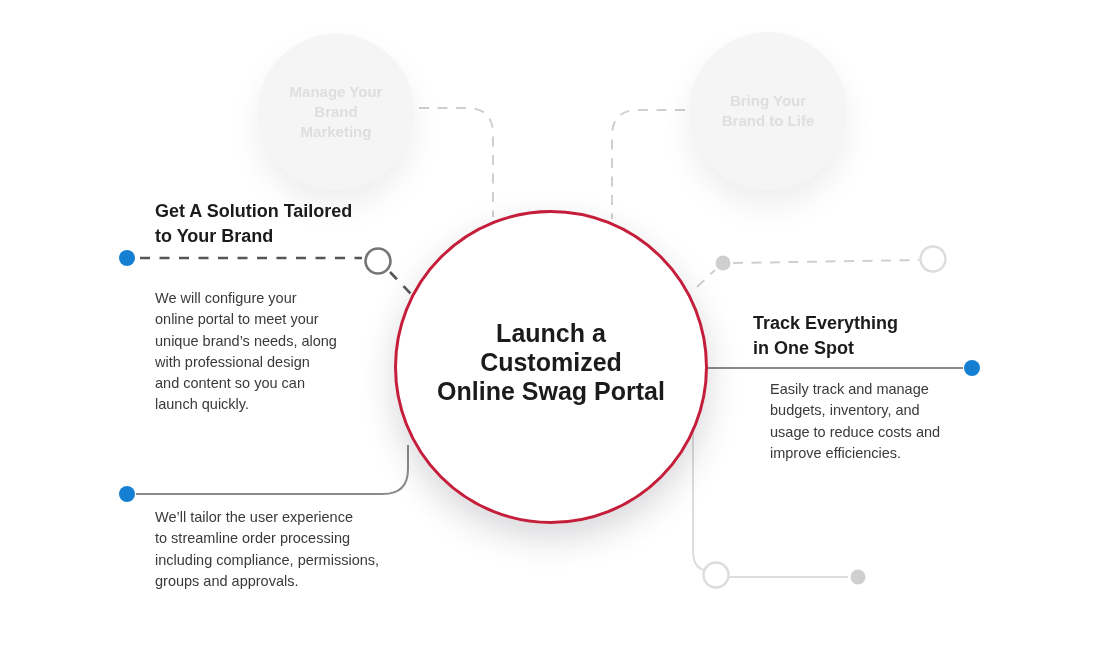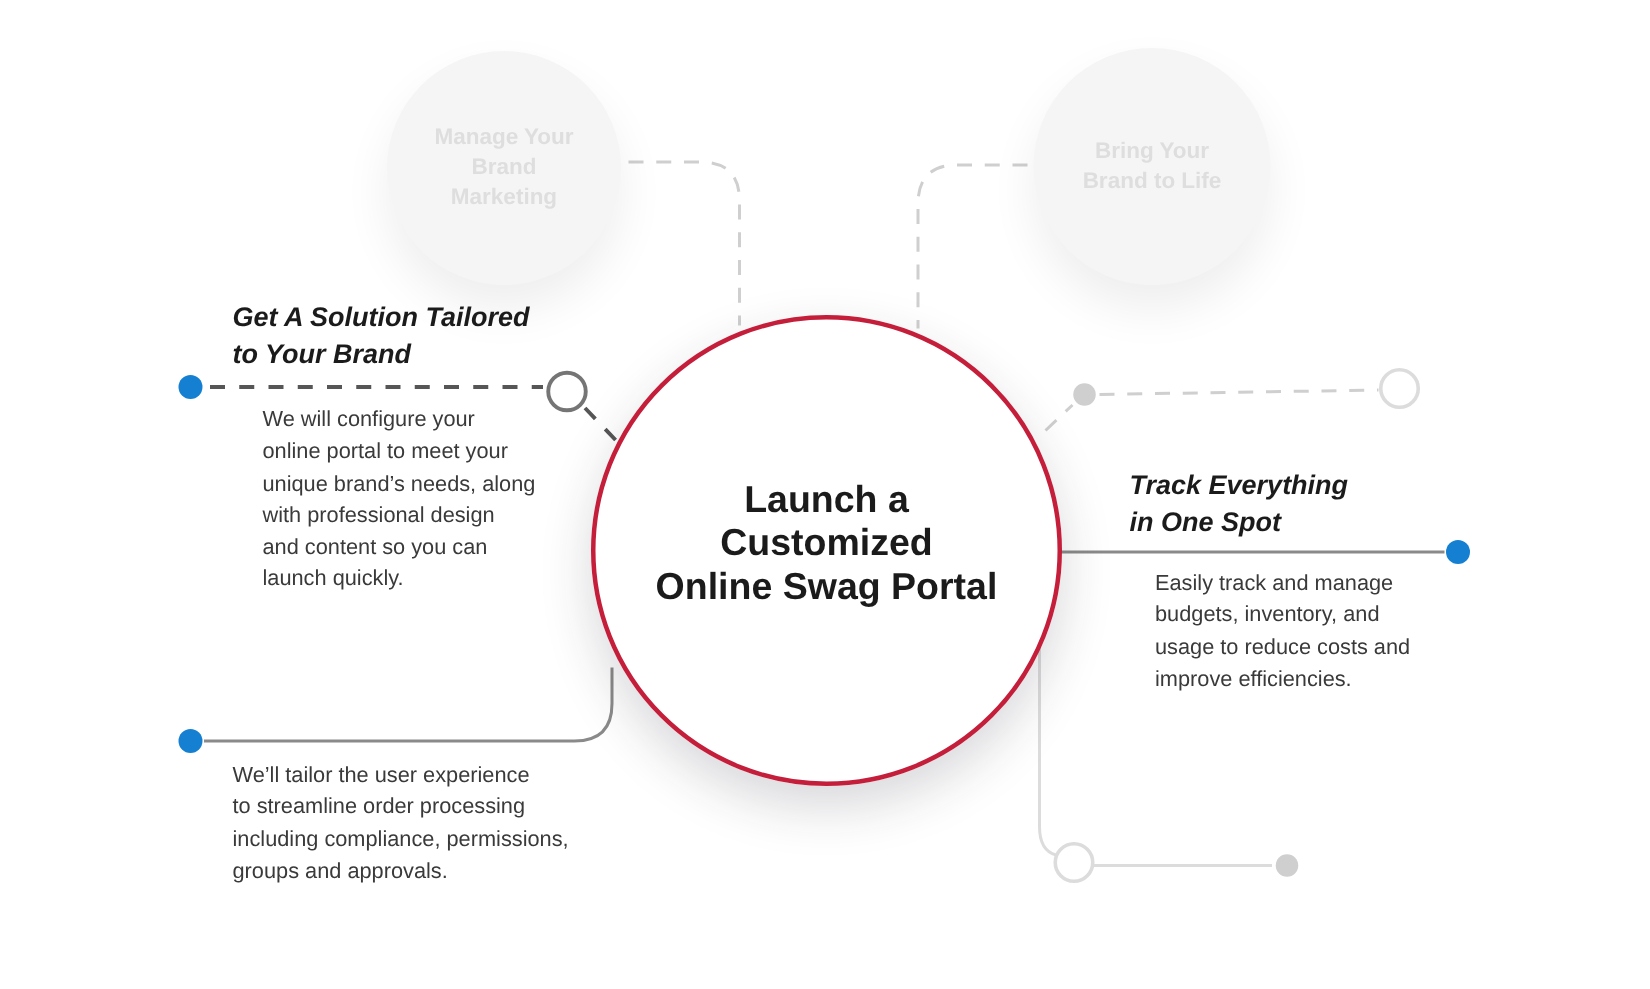--- a/index.html
+++ b/index.html
@@ -50,21 +50,21 @@
     font-weight:bold;font-size:25px;line-height:29px;
     color:var(--heading-text);white-space:pre-line;margin:0 0 9px 0;
   }
   .center-body{
     font-size:14.5px;line-height:20.5px;
     color:var(--body-text);white-space:pre-line;
   }
   .text-block{position:absolute;z-index:4;}
   .block-title{
     font-weight:bold;font-size:18px;line-height:24.5px;
-    color:var(--heading-text);white-space:pre-line;font-style:italic;
+    color:var(--heading-text);white-space:pre-line;
   }
   .block-body{
     position:absolute;z-index:4;
     font-size:14.5px;line-height:21.3px;
     color:var(--body-text);white-space:pre-line;
   }
 </style>
 </head>
 <body>
 
@@ -112,21 +112,21 @@
   <div class="center-circle">
     <div class="center-title">Launch a
 Customized
 Online Swag Portal</div>
   </div>
 
   <div class="text-block" style="left:155px;top:199px;width:260px;">
     <div class="block-title">Get A Solution Tailored
 to Your Brand</div>
   </div>
-  <div class="block-body" style="left:155px;top:270px;width:260px;margin-left:20px;">We will configure your
+  <div class="block-body" style="left:155px;top:288px;width:260px;">We will configure your
 online portal to meet your
 unique brand’s needs, along
 with professional design
 and content so you can
 launch quickly.</div>
 
   <div class="block-body" style="left:155px;top:507px;width:280px;">We’ll tailor the user experience
 to streamline order processing
 including compliance, permissions,
 groups and approvals.</div>

